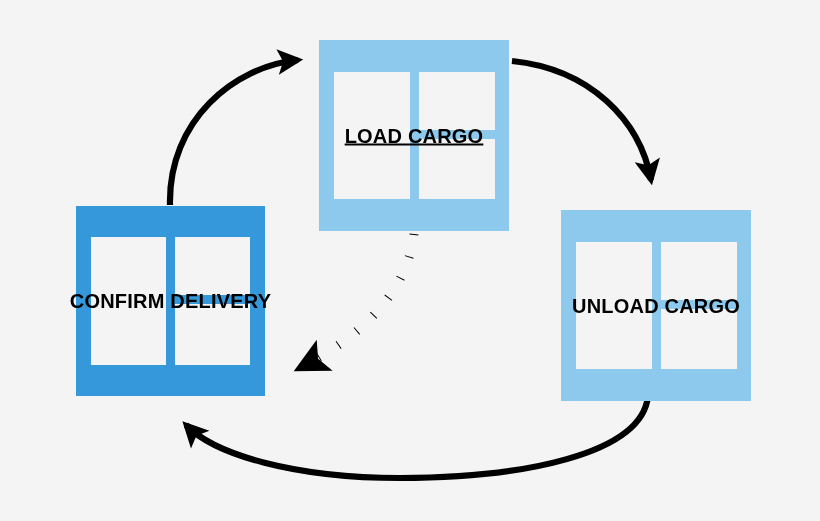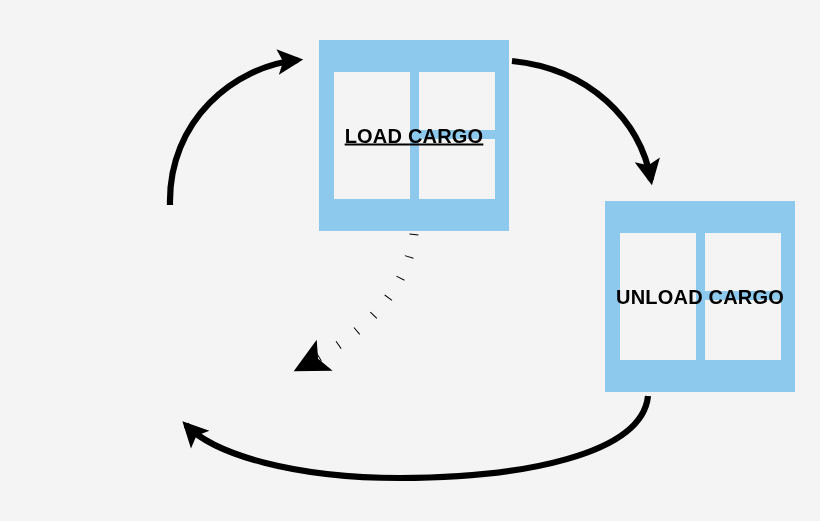--- a/index.html
+++ b/index.html
@@ -71,28 +71,34 @@
 
     <path d="M 170 205 C 168 120 235 66 298 60" fill="none" stroke="#000000" stroke-width="6.2" stroke-linecap="butt" marker-end="url(#head-solid)"></path>
 
     <path d="M 512 61 C 590 69 640 120 651 180" fill="none" stroke="#000000" stroke-width="6.2" stroke-linecap="butt" marker-end="url(#head-solid)"></path>
 
     <path d="M 648 396 C 642 455 520 478 400 478 C 295 478 215 455 186 425" fill="none" stroke="#000000" stroke-width="6.2" stroke-linecap="butt" marker-end="url(#head-solid)"></path>
 
     <path d="M 414 234 C 408 286 370 332 300 368" fill="none" stroke="#000000" stroke-width="9" stroke-linecap="butt" stroke-dasharray="1 22" marker-end="url(#head-dotted)"></path>
   </svg>
 
+  <div class="node" style="left: 76px; top: 206px; width: 189px; height: 190px; background: rgb(52, 152, 219);">
+    <div class="node-inner-left" style="left: 15px; top: 31px; width: 75px; height: 128px; background: rgb(244, 244, 244);"></div>
+    <div class="node-inner-right-top" style="left: 99px; top: 31px; width: 75px; height: 58px; background: rgb(244, 244, 244);"></div>
+    <div class="node-inner-right-bottom" style="left: 99px; top: 98px; width: 75px; height: 61px; background: rgb(244, 244, 244);"></div>
+    <div class="node-label" style="font-size: 20px;">CONFIRM DELIVERY</div>
+  </div>
 
   <div class="node" style="left: 319px; top: 40px; width: 190px; height: 191px; background: rgb(141, 200, 237);">
     <div class="node-inner-left" style="left: 15px; top: 32px; width: 76px; height: 127px; background: rgb(244, 244, 244);"></div>
     <div class="node-inner-right-top" style="left: 100px; top: 32px; width: 76px; height: 58px; background: rgb(244, 244, 244);"></div>
     <div class="node-inner-right-bottom" style="left: 100px; top: 99px; width: 76px; height: 60px; background: rgb(244, 244, 244);"></div>
     <div class="node-label" style="font-size: 20px; text-decoration: underline;">LOAD CARGO</div>
   </div>
 
-  <div class="node" style="left: 561px; top: 201px; width: 190px; height: 191px; background: rgb(141, 200, 237); margin-left: 44px;">
+  <div class="node" style="left: 561px; top: 210px; width: 190px; height: 191px; background: rgb(141, 200, 237);">
     <div class="node-inner-left" style="left: 15px; top: 32px; width: 76px; height: 127px; background: rgb(244, 244, 244);"></div>
     <div class="node-inner-right-top" style="left: 100px; top: 32px; width: 76px; height: 58px; background: rgb(244, 244, 244);"></div>
     <div class="node-inner-right-bottom" style="left: 100px; top: 99px; width: 76px; height: 60px; background: rgb(244, 244, 244);"></div>
     <div class="node-label" style="font-size: 20px;">UNLOAD CARGO</div>
   </div>
 
 </div>
 
 </body></html>

